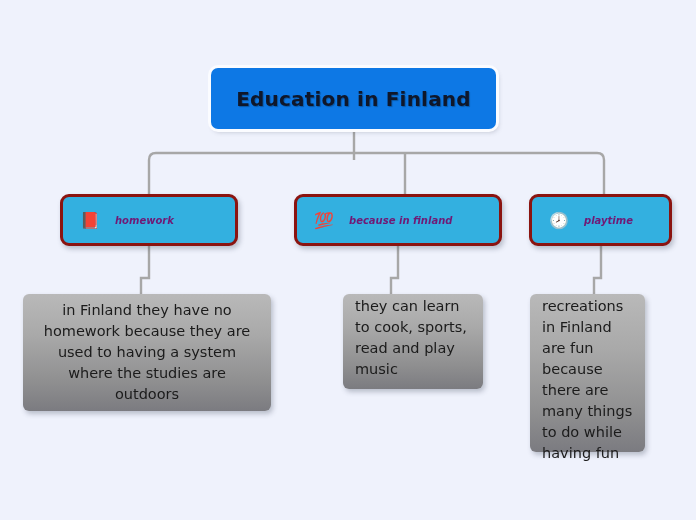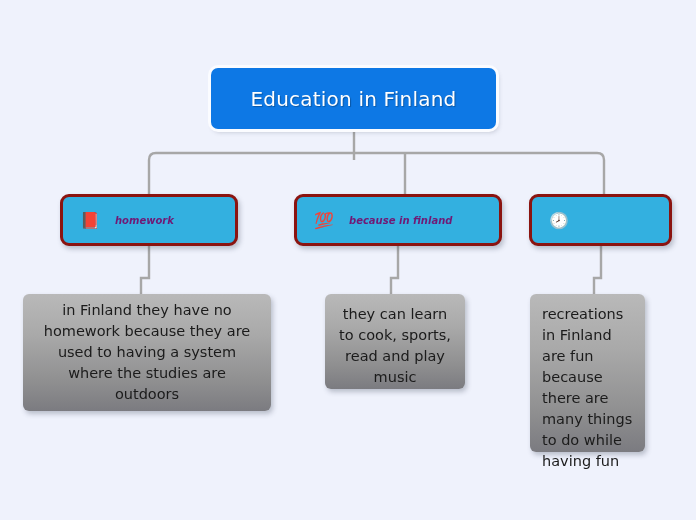--- a/index.html
+++ b/index.html
@@ -37,23 +37,23 @@
     width: 285px;
     height: 61px;
     background: #0d78e5;
     border-radius: 7px;
     box-shadow: 0 0 0 3px #fbfcff, 2px 3px 5px rgba(60,70,90,0.28);
     display: flex;
     align-items: center;
     justify-content: center;
   }
   .root-label {
-    color: #ffffff;
+    color: #0f172a;
     font-size: 20px;
-    font-weight: normal;
+    font-weight: bold;
     letter-spacing: 0.2px;
     text-shadow: 1px 1px 1px rgba(0,0,0,0.28);
     white-space: nowrap;
   }
 
   
   .child-node {
     position: absolute;
     background: #33b0e0;
     border: 3px solid #8b1410;
@@ -88,33 +88,33 @@
   
   .desc-box {
     position: absolute;
     box-sizing: border-box;
     border-radius: 6px;
     background: linear-gradient(to bottom, #b9b9b9 0%, #a9a9a9 35%, #8f8f90 75%, #7b7b80 100%);
     box-shadow: 2px 3px 5px rgba(60,70,90,0.30);
     color: #1b1b1b;
     font-size: 14.5px;
     line-height: 21px;
-    padding: 10px 12px;
+    padding: 2px 12px;
     display: flex;
     flex-direction: column;
     justify-content: flex-start;
   }
   #desc-homework {
     left: 23px;  top: 294px;  width: 248px; height: 117px;
     text-align: center;
     justify-content: center;
   }
   #desc-classes {
-    left: 325px; top: 294px;  width: 140px; height: 95px;
-    text-align: center;
+    left: 343px; top: 294px;  width: 140px; height: 95px;
+    text-align: left;
   }
   #desc-playtime {
     left: 530px; top: 294px;  width: 115px; height: 158px;
     text-align: left;
   }
 </style>
 </head>
 <body>
 
 <div id="canvas">
@@ -143,20 +143,21 @@
     <span class="child-label">homework</span>
   </div>
 
   <div class="child-node" id="node-classes">
     <span class="child-icon">💯</span>
     <span class="child-label">because in finland</span>
   </div>
 
   <div class="child-node" id="node-playtime">
     <span class="child-icon">🕗</span>
+    <span class="child-label">playtime</span>
   </div>
 
   <div class="desc-box" id="desc-homework">
     <span>in Finland they have no homework because they are used to having a system where the studies are outdoors</span>
   </div>
 
   <div class="desc-box" id="desc-classes">
     <span>they can learn to cook, sports, read and play music</span>
   </div>
 

